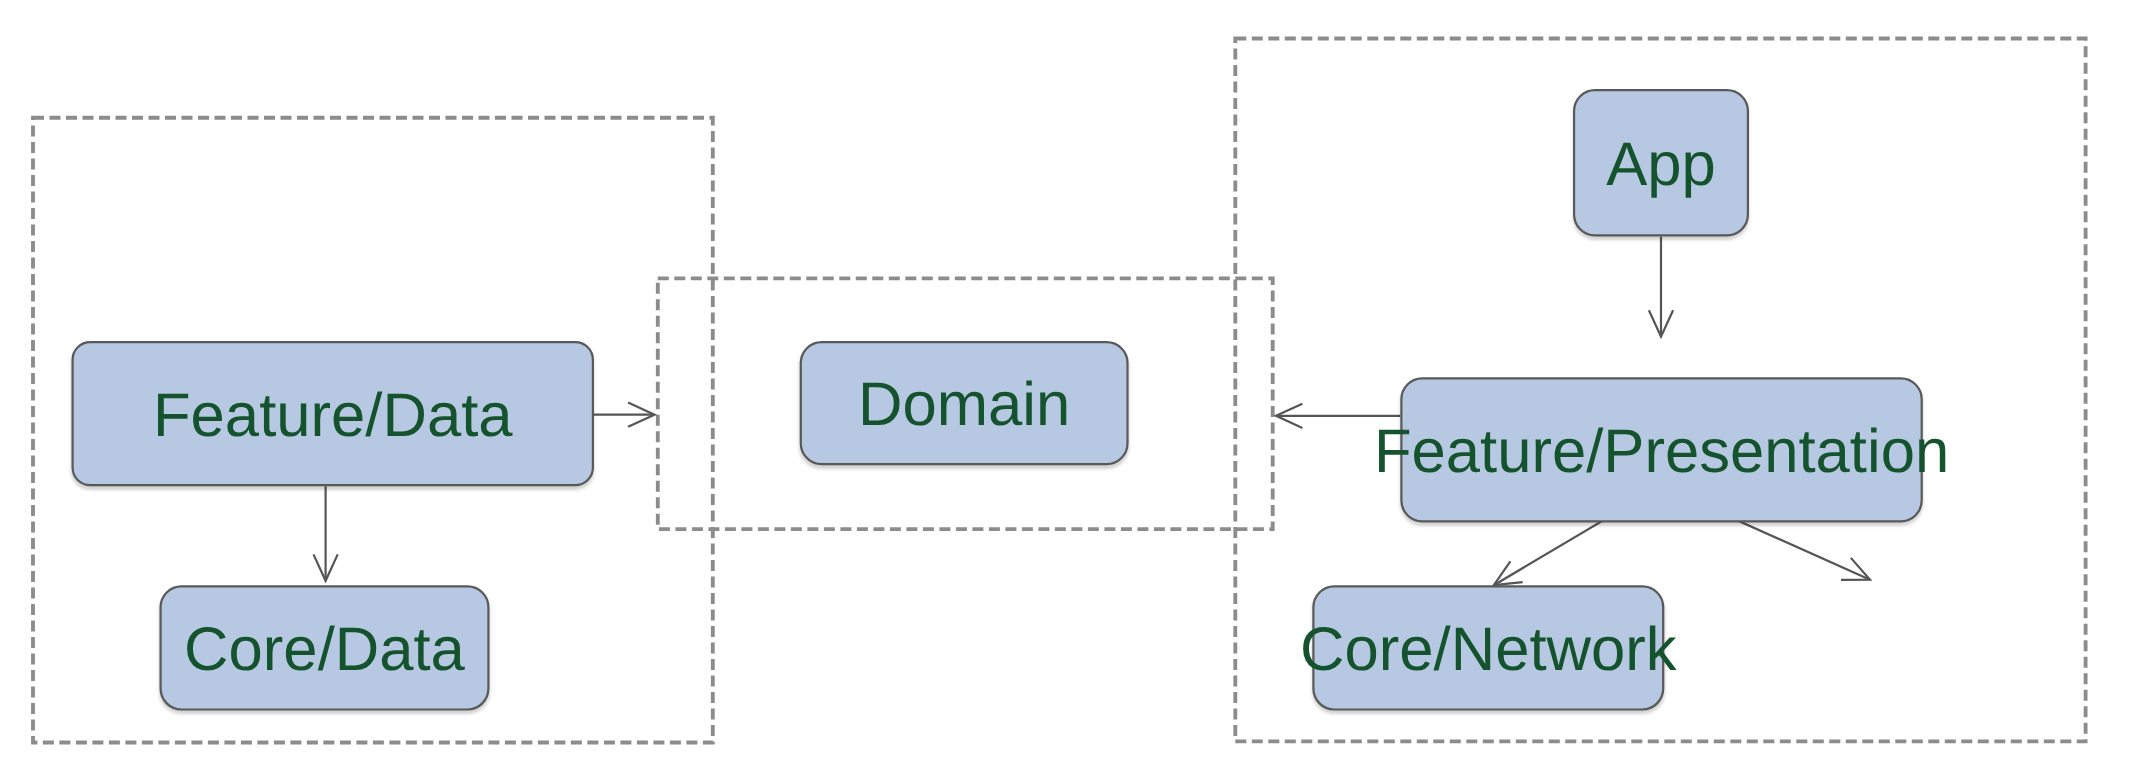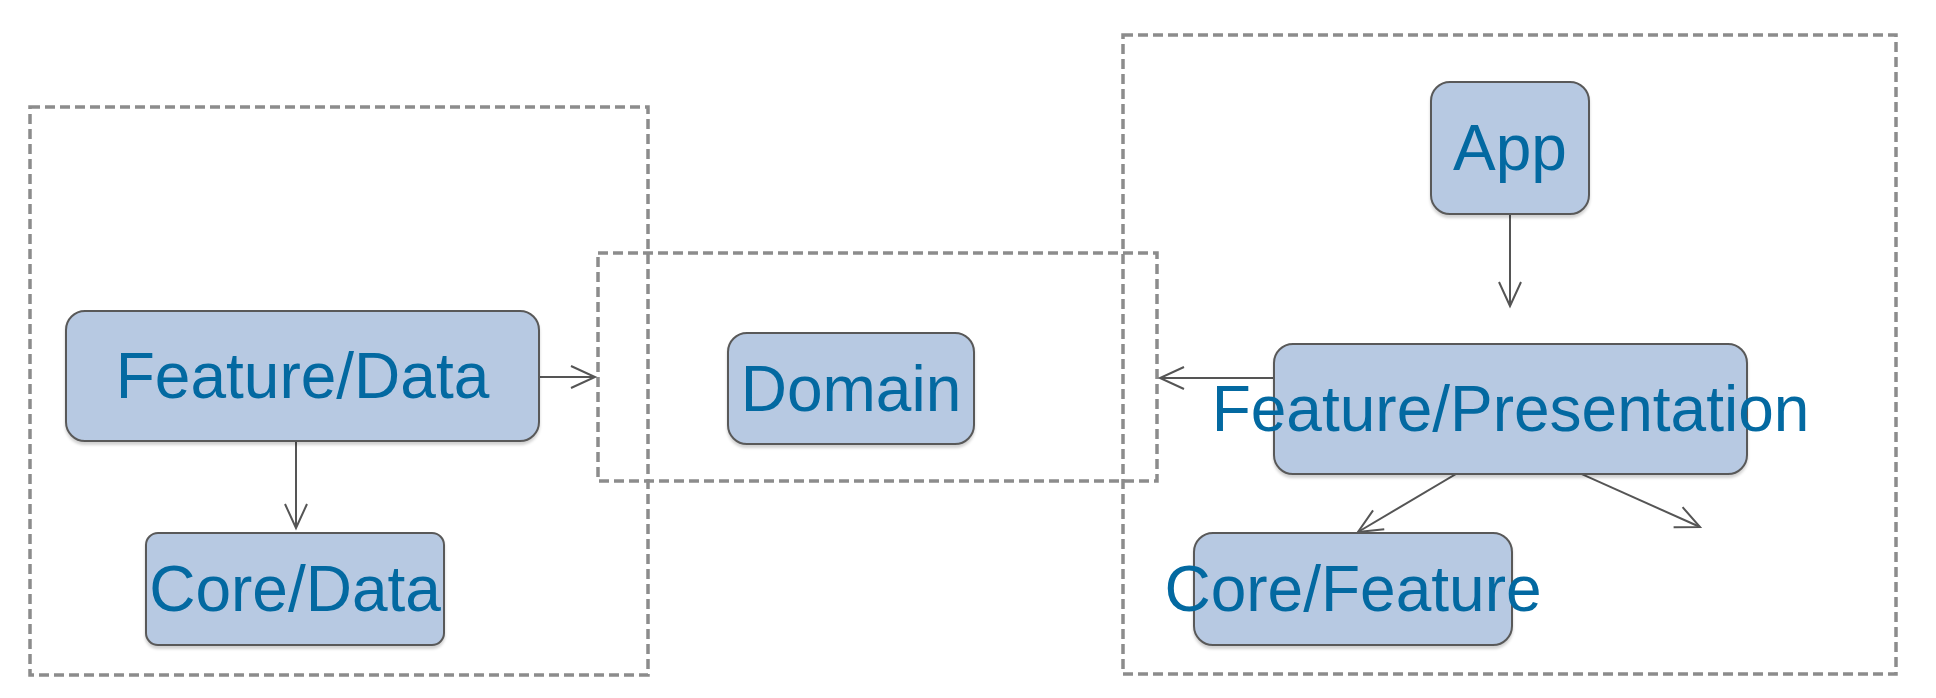--- a/index.html
+++ b/index.html
@@ -27,29 +27,29 @@
     box-sizing: border-box;
     background: #b7c9e2;
     border: 2.5px solid #595959;
     border-radius: 20px;
     display: flex;
     align-items: center;
     justify-content: center;
     box-shadow: 0 3px 3px rgba(0,0,0,0.18);
   }
   .node span {
-    font-size: 64px;
-    color: #0369a1;
+    font-size: 56px;
+    color: #14532d;
     white-space: nowrap;
     letter-spacing: 0px;
   }
   
-  .n-feature-data        { left: 65px;   top: 310px; width: 475px; height: 132px; }
-  .n-core-data           { left: 145px;  top: 532px; width: 300px; height: 114px; border-radius: 13px; }
-  .n-domain              { left: 727px;  top: 332px; width: 248px; height: 113px; }
+  .n-feature-data        { left: 65px;   top: 310px; width: 475px; height: 132px; border-radius: 17px; }
+  .n-core-data           { left: 145px;  top: 532px; width: 300px; height: 114px; }
+  .n-domain              { left: 727px;  top: 310px; width: 299px; height: 113px; }
   .n-app                 { left: 1430px; top: 81px;  width: 160px; height: 134px; }
   .n-feature-presentation{ left: 1273px; top: 310px; width: 475px; height: 132px; margin-top: 33px; }
   .n-core-network        { left: 1193px; top: 532px; width: 320px; height: 114px; }
   .n-core-ui             { left: 1553px; top: 530px; width: 300px; height: 116px; }
 </style>
 </head>
 <body>
 
 <div class="canvas">
 
@@ -86,17 +86,17 @@
 
   <div class="node n-app">
     <span>App</span>
   </div>
 
   <div class="node n-feature-presentation">
     <span>Feature/Presentation</span>
   </div>
 
   <div class="node n-core-network">
-    <span>Core/Feature</span>
+    <span>Core/Network</span>
   </div>
 
 
 </div>
 
 </body></html>

